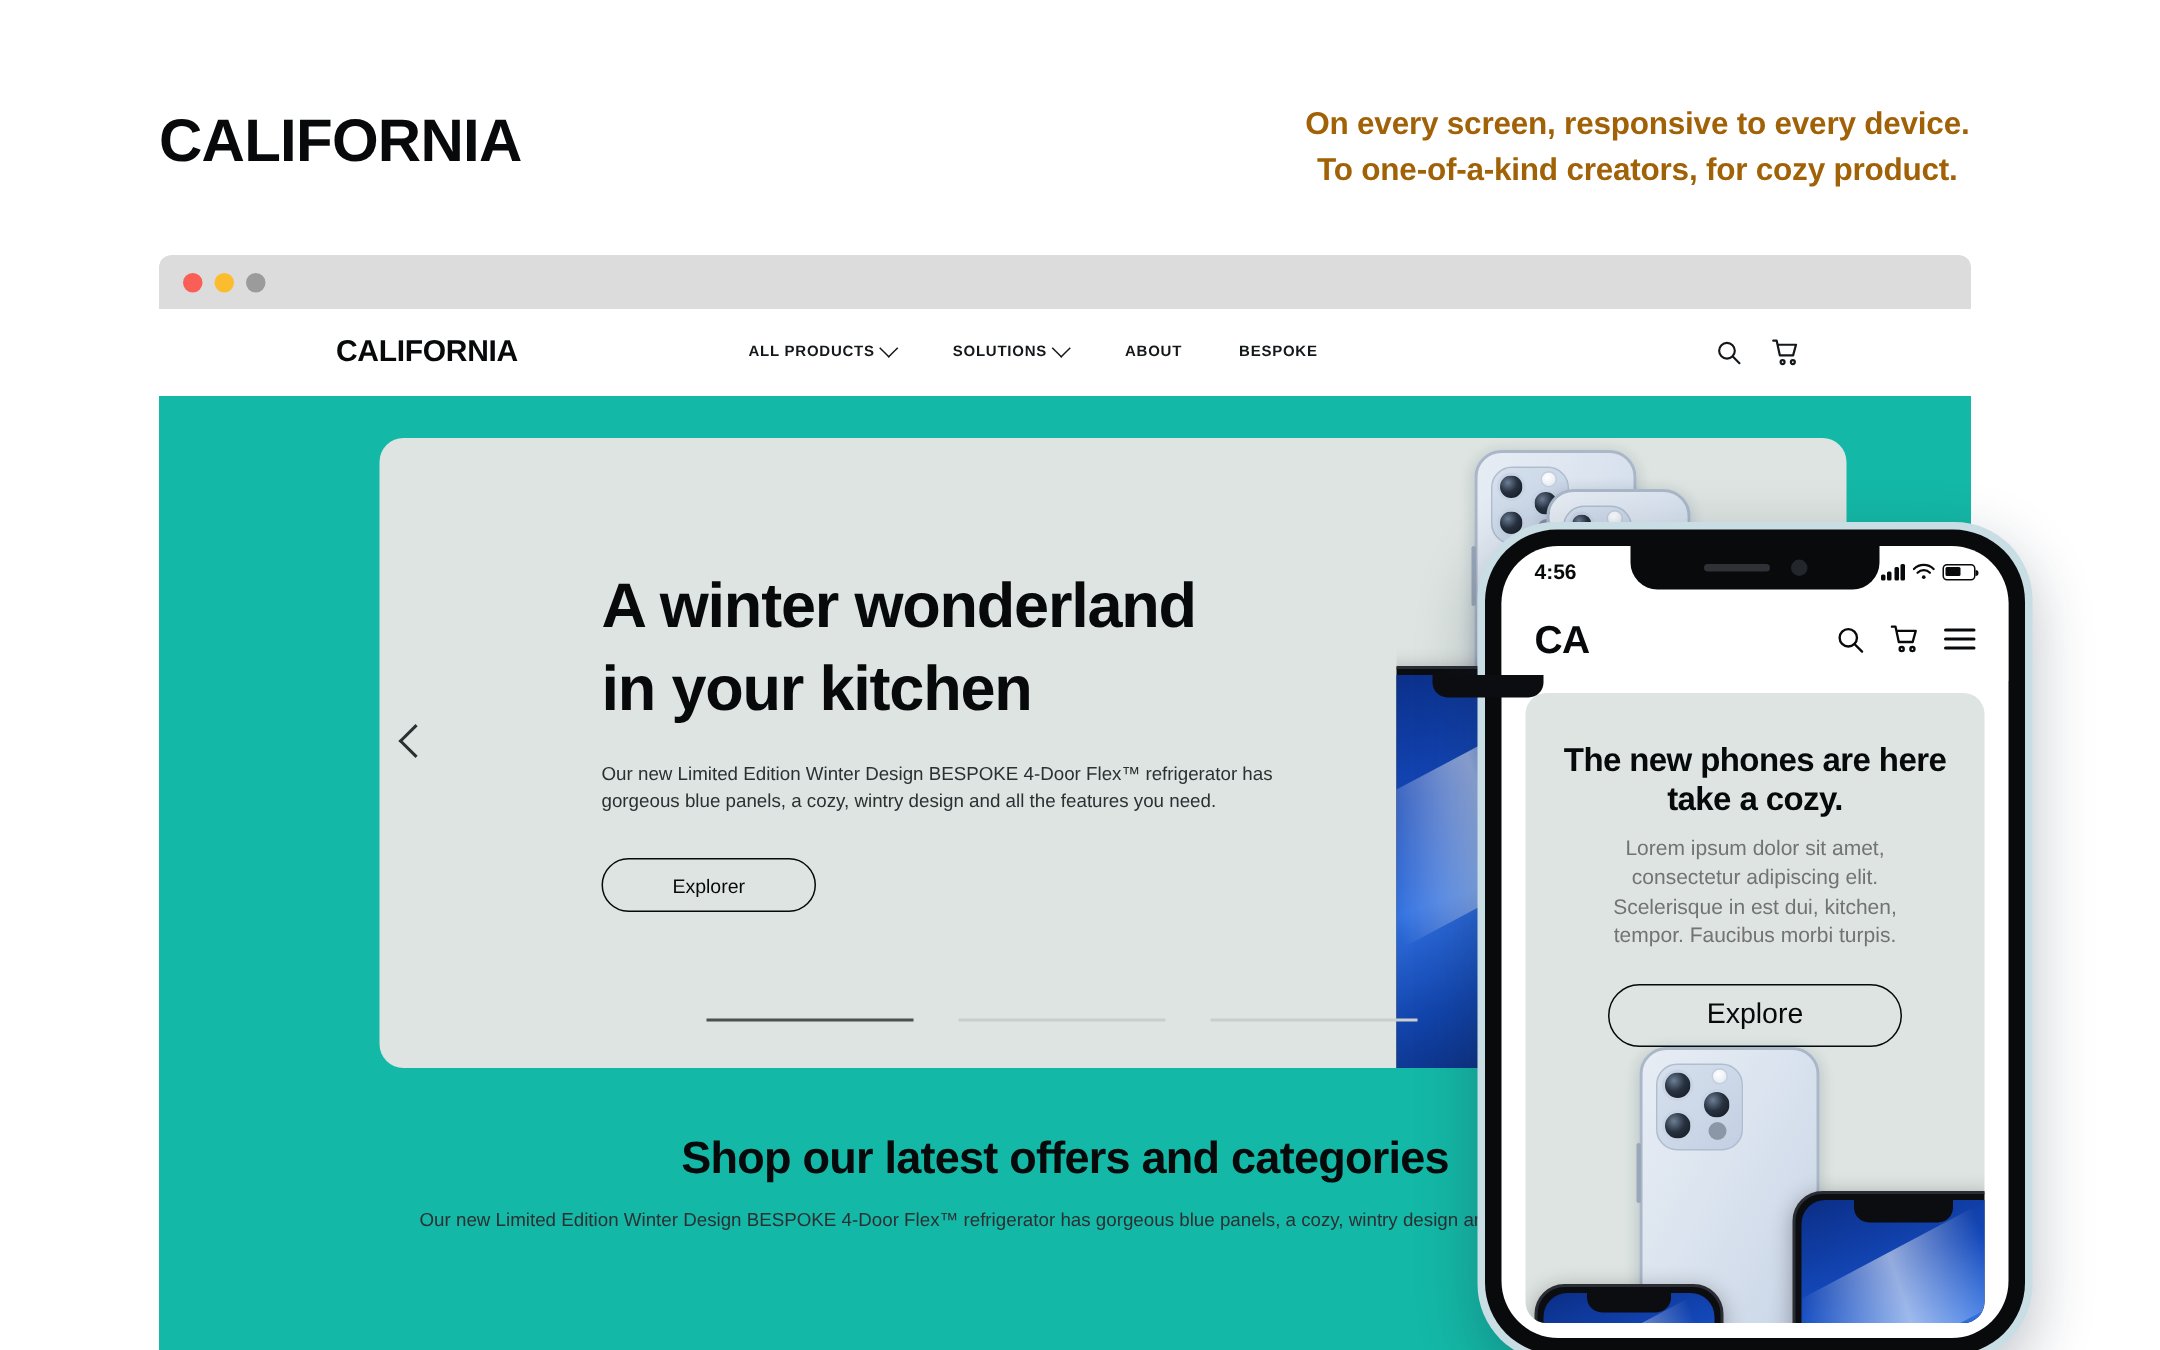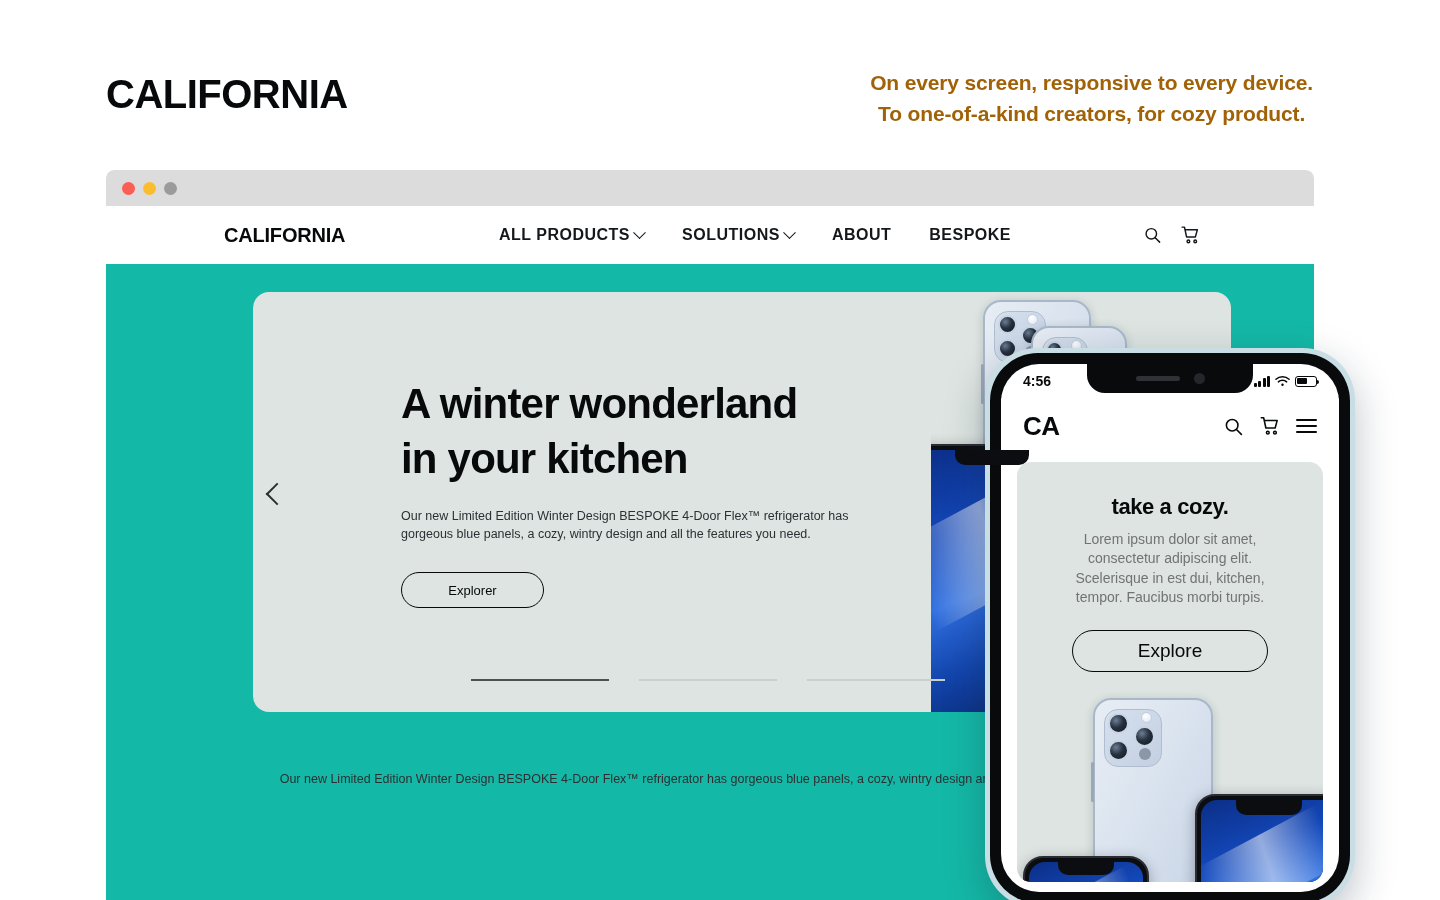--- a/index.html
+++ b/index.html
@@ -95,21 +95,21 @@
   .nav-links {
     position: absolute;
     left: 393px;
     top: 50%;
     transform: translateY(-50%);
     display: flex;
     align-items: center;
     gap: 38px;
   }
   .nav-link {
-    font-size: 16px;
+    font-size: 10px;
     font-weight: 700;
     letter-spacing: 0.5px;
     color: #14181b;
     display: flex;
     align-items: center;
     gap: 5px;
     white-space: nowrap;
     cursor: pointer;
   }
   .chevron-dn {
@@ -547,20 +547,21 @@
       </div>
 
       <div class="hero-dots">
         <span class="hero-dash active"></span>
         <span class="hero-dash"></span>
         <span class="hero-dash"></span>
       </div>
     </div>
 
     <div class="offers">
+      <div class="offers-title">Shop our latest offers and categories</div>
       <div class="offers-sub">Our new Limited Edition Winter Design BESPOKE 4-Door Flex™ refrigerator has gorgeous blue panels, a cozy, wintry design and all the features you need.</div>
     </div>
 
   </div>
 </div>
 
 <div class="phone-mock">
   <div class="phone-bezel">
     <div class="phone-screen">
 
@@ -604,20 +605,21 @@
           <span class="hamburger">
             <span></span>
               <span></span>
               <span></span>
           </span>
         </span>
       </div>
 
       <div class="m-hero">
         <div class="m-title">
+          <div>The new phones are here</div>
           <div>take a cozy.</div>
         </div>
         <div class="m-sub">
           <div>Lorem ipsum dolor sit amet,</div>
           <div>consectetur adipiscing elit.</div>
           <div>Scelerisque in est dui, kitchen,</div>
           <div>tempor. Faucibus morbi turpis.</div>
         </div>
         <button class="m-btn">Explore</button>
 

